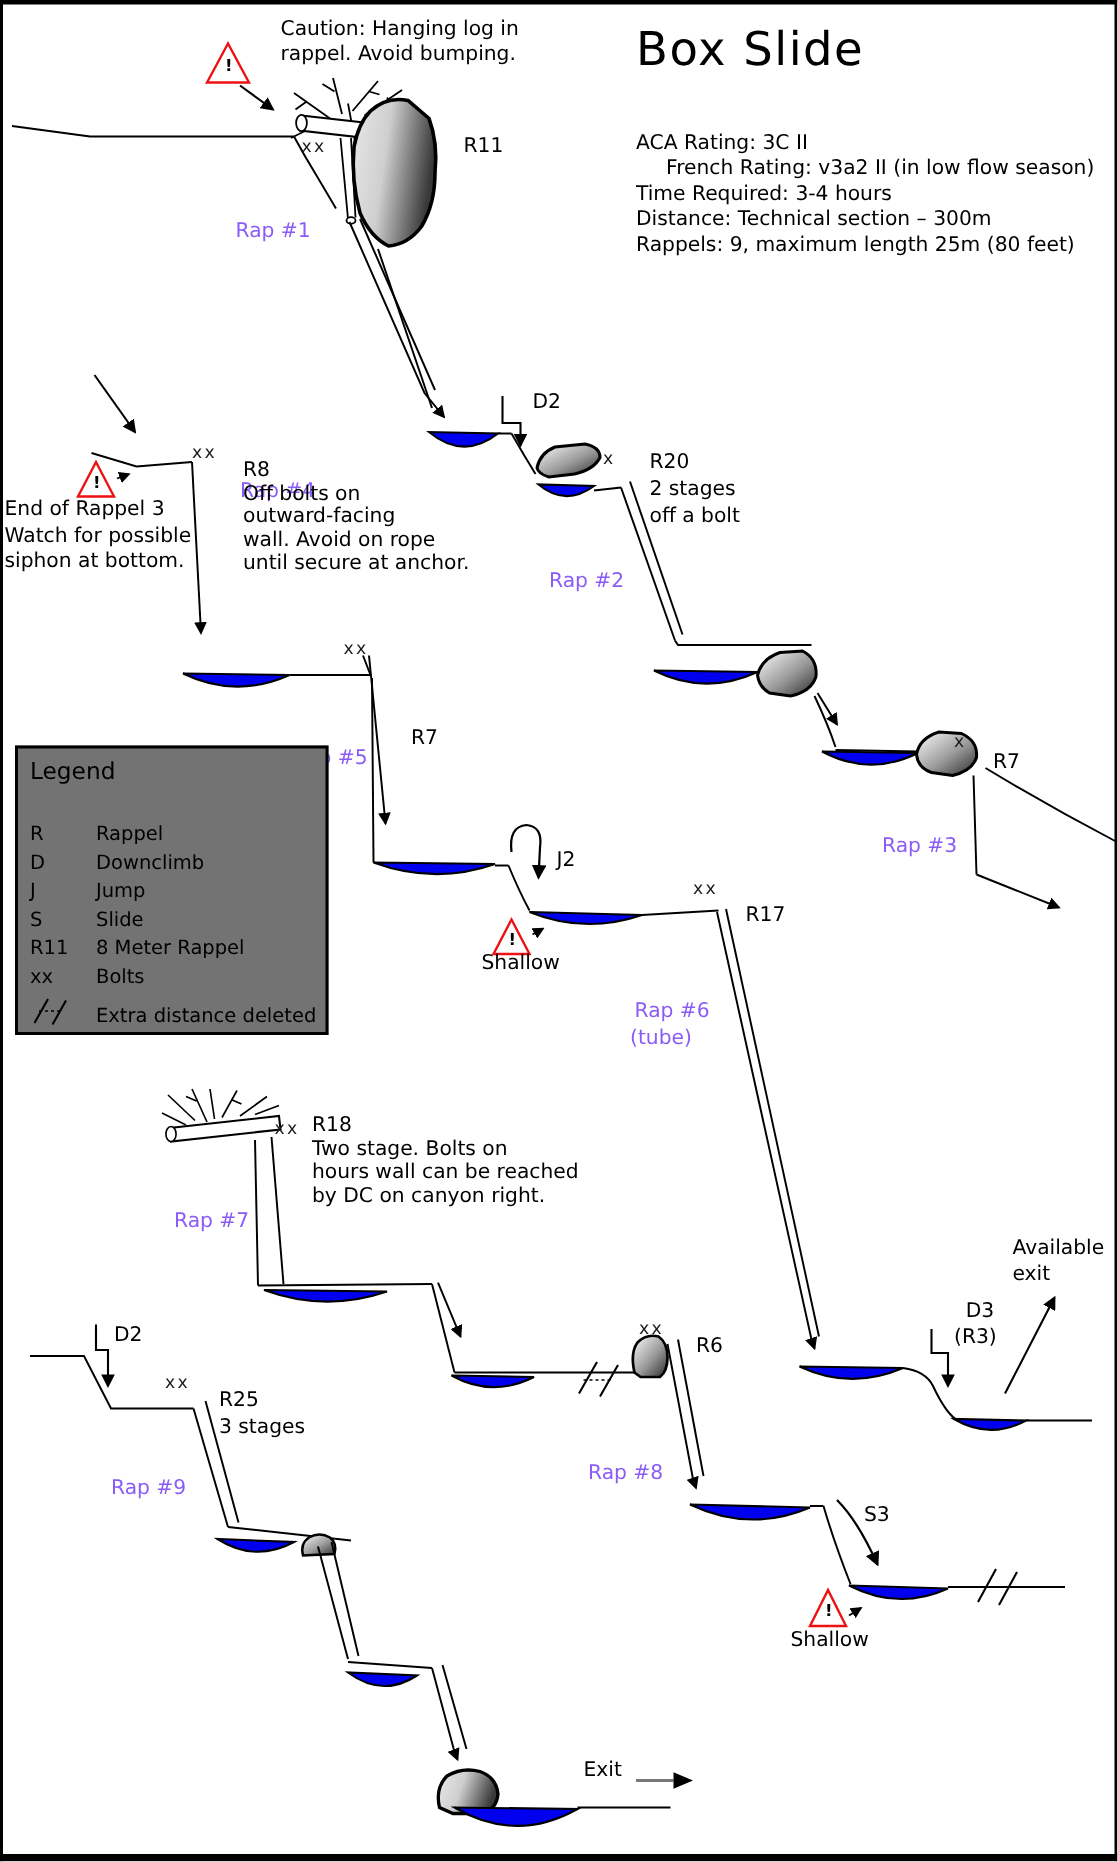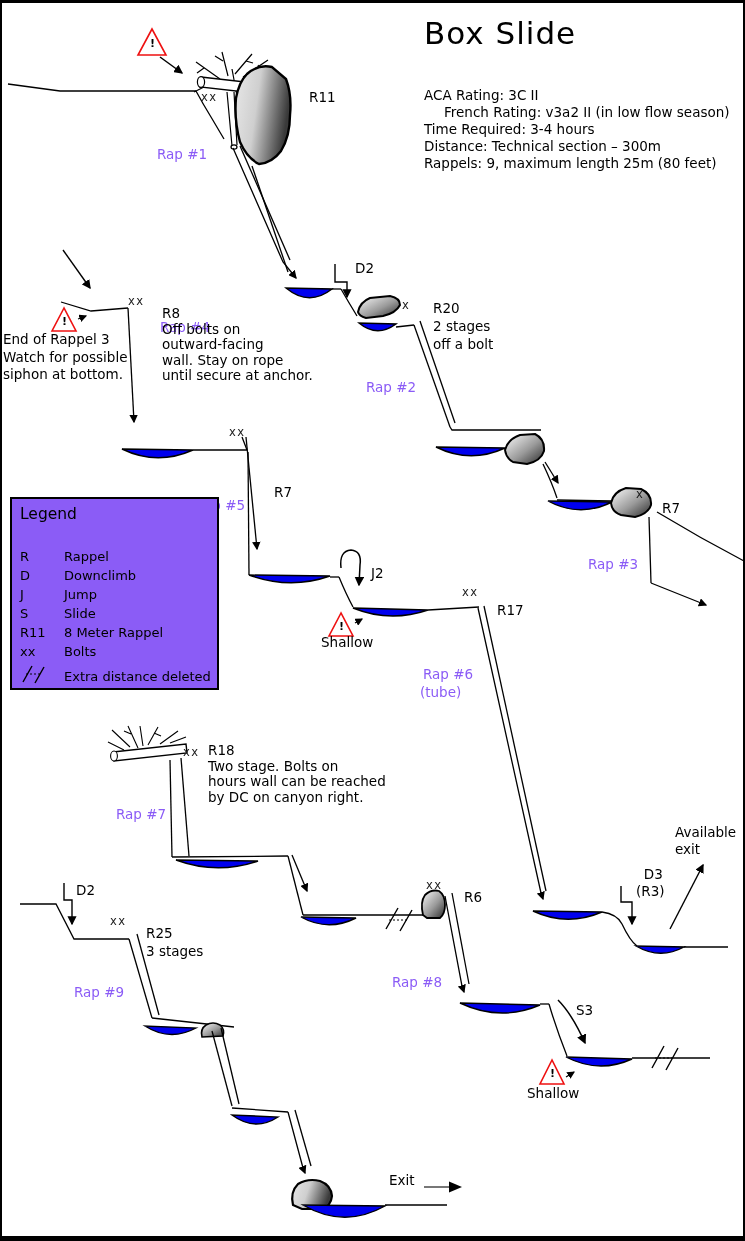--- a/index.html
+++ b/index.html
@@ -5,21 +5,21 @@
   html,body{margin:0;padding:0;background:#e8e8e8;}
   #canvas{position:relative;width:745px;height:1241px;background:#ffffff;overflow:hidden;
           font-family:"DejaVu Sans",sans-serif;}
   svg.art{position:absolute;left:0;top:0;}
   .frame{position:absolute;background:#000;}
   .lbl{position:absolute;font-size:13.5px;line-height:17px;color:#000;white-space:nowrap;z-index:5;}
   .red{color:#8b5cf6;margin-top:36px;}
   .sm{font-size:11.5px;color:#1a1a1a;letter-spacing:1.5px;line-height:11px;}
   .ttl{font-size:31px;line-height:32px;letter-spacing:1px;}
   .warn{position:absolute;font-size:11px;font-weight:bold;color:#000;z-index:6;line-height:11px;}
-  .legendbox{position:absolute;left:10px;top:497px;width:205px;height:189px;border:2px solid #000;z-index:5;background:#8b5cf6;}
+  .legendbox{position:absolute;left:10px;top:497px;width:205px;height:189px;border:2px solid #000;z-index:5;background:#737373;}
   .legendtitle{position:absolute;left:8px;top:6px;font-size:15.5px;color:#000;}
   .lrow{position:absolute;left:8px;font-size:13px;color:#000;white-space:nowrap;}
   .lsym{display:inline-block;width:44px;}
 </style>
 </head>
 <body>
 
 <div id="canvas">
 
   <div class="frame" style="left:0;top:0;width:745px;height:3px;"></div>
@@ -199,20 +199,24 @@
   <div class="lbl ttl" style="left:424px;top:17px;">Box Slide</div>
 
   <div style="position:absolute;left:424px;top:87px;z-index:5;">
     <div class="lbl" style="position:static;">ACA Rating: 3C II</div>
     <div class="lbl" style="position:static;margin-left:20px;">French Rating: v3a2 II (in low flow season)</div>
     <div class="lbl" style="position:static;">Time Required: 3-4 hours</div>
     <div class="lbl" style="position:static;">Distance: Technical section – 300m</div>
     <div class="lbl" style="position:static;">Rappels: 9, maximum length 25m (80 feet)</div>
   </div>
 
+  <div style="position:absolute;left:187px;top:11px;z-index:5;">
+    <div class="lbl" style="position:static;">Caution: Hanging log in</div>
+    <div class="lbl" style="position:static;">rappel. Avoid bumping.</div>
+  </div>
 
   <div class="lbl sm" style="left:201px;top:92px;">xx</div>
   <div class="lbl red" style="left:157px;top:110px;">Rap #1</div>
   <div class="lbl" style="left:309px;top:89px;">R11</div>
   <div class="lbl" style="left:355px;top:260px;">D2</div>
   <div class="lbl sm" style="left:402px;top:300px;">x</div>
   <div style="position:absolute;left:433px;top:299px;z-index:5;line-height:18px;">
     <div class="lbl" style="position:static;line-height:18px;">R20</div>
     <div class="lbl" style="position:static;line-height:18px;">2 stages</div>
     <div class="lbl" style="position:static;line-height:18px;">off a bolt</div>
@@ -226,21 +230,21 @@
     <div class="lbl" style="position:static;line-height:17.5px;">End of Rappel 3</div>
     <div class="lbl" style="position:static;line-height:17.5px;">Watch for possible</div>
     <div class="lbl" style="position:static;line-height:17.5px;">siphon at bottom.</div>
   </div>
   <div class="lbl sm" style="left:128px;top:296px;">xx</div>
   <div class="lbl red" style="left:160px;top:283px;">Rap #4</div>
   <div style="position:absolute;left:162px;top:306px;z-index:5;">
     <div class="lbl" style="position:static;line-height:15.5px;">R8</div>
     <div class="lbl" style="position:static;line-height:15.5px;">Off bolts on</div>
     <div class="lbl" style="position:static;line-height:15.5px;">outward-facing</div>
-    <div class="lbl" style="position:static;line-height:15.5px;">wall. Stay on rope</div>
+    <div class="lbl" style="position:static;line-height:15.5px;">wall. Avoid on rope</div>
     <div class="lbl" style="position:static;line-height:15.5px;">until secure at anchor.</div>
   </div>
   <div class="lbl sm" style="left:229px;top:427px;">xx</div>
   <div class="lbl red" style="left:195px;top:461px;">Rap #5</div>
   <div class="lbl" style="left:274px;top:484px;">R7</div>
   <div class="lbl" style="left:371px;top:565px;">J2</div>
   <div class="lbl" style="left:321px;top:634px;">Shallow</div>
   <div class="lbl sm" style="left:462px;top:587px;">xx</div>
   <div class="lbl" style="left:497px;top:602px;">R17</div>
   <div class="lbl red" style="left:423px;top:630px;">Rap #6</div>

